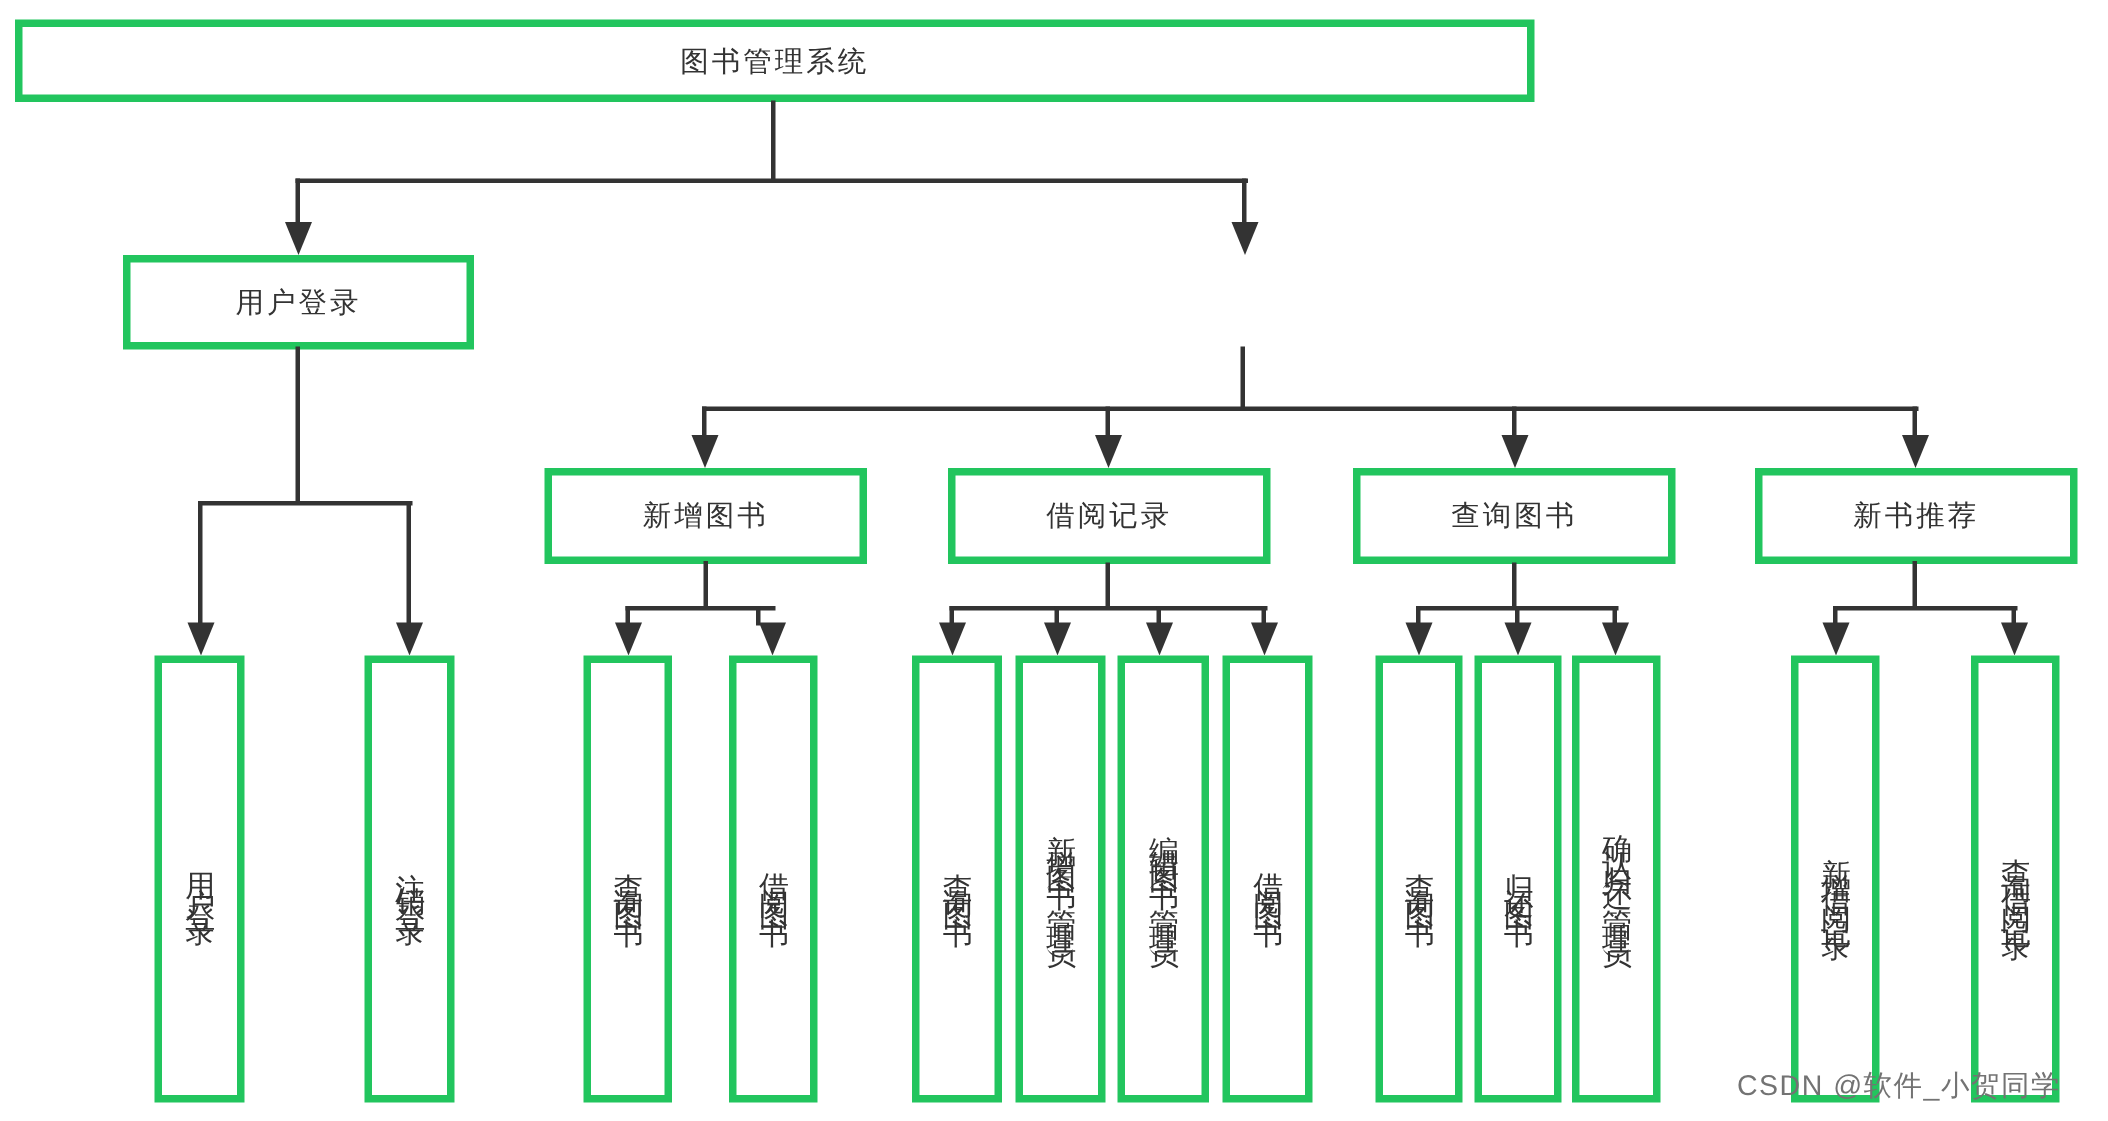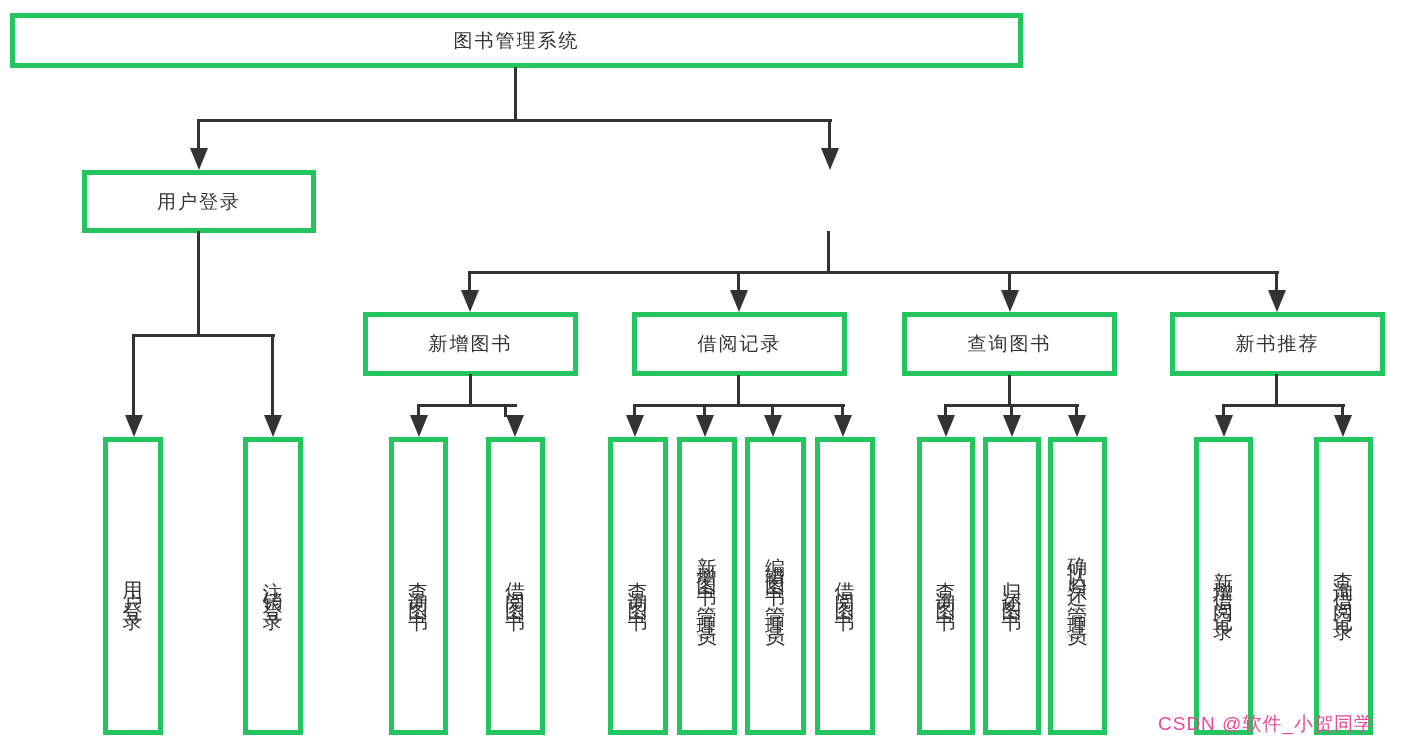--- a/index.html
+++ b/index.html
@@ -38,21 +38,21 @@
   .ahead {
     position:absolute; width:0; height:0;
     border-left:9px solid transparent;
     border-right:9px solid transparent;
     border-top:22px solid #333333;
   }
   .watermark {
     position:absolute;
     left:1158px; top:711px; width:246px;
     font-size:19px;
-    color:#ec4899;
+    color:#737373;
     text-align:left;
     letter-spacing:1px;
     z-index:5;
     white-space:nowrap;
   }
 </style>
 </head>
 <body>
 
 <div class="canvas">

